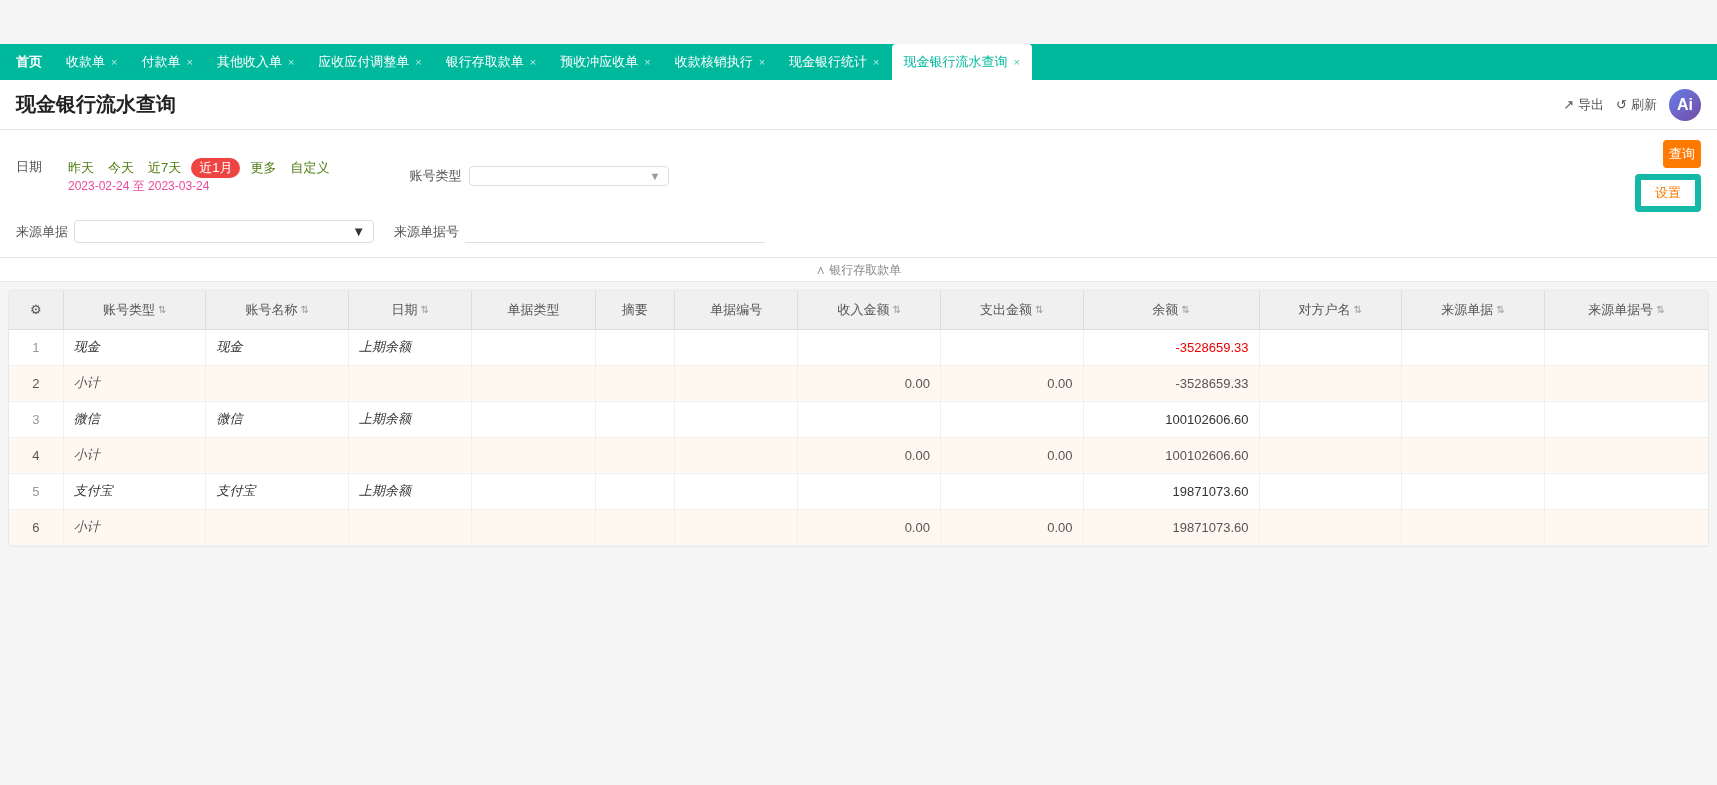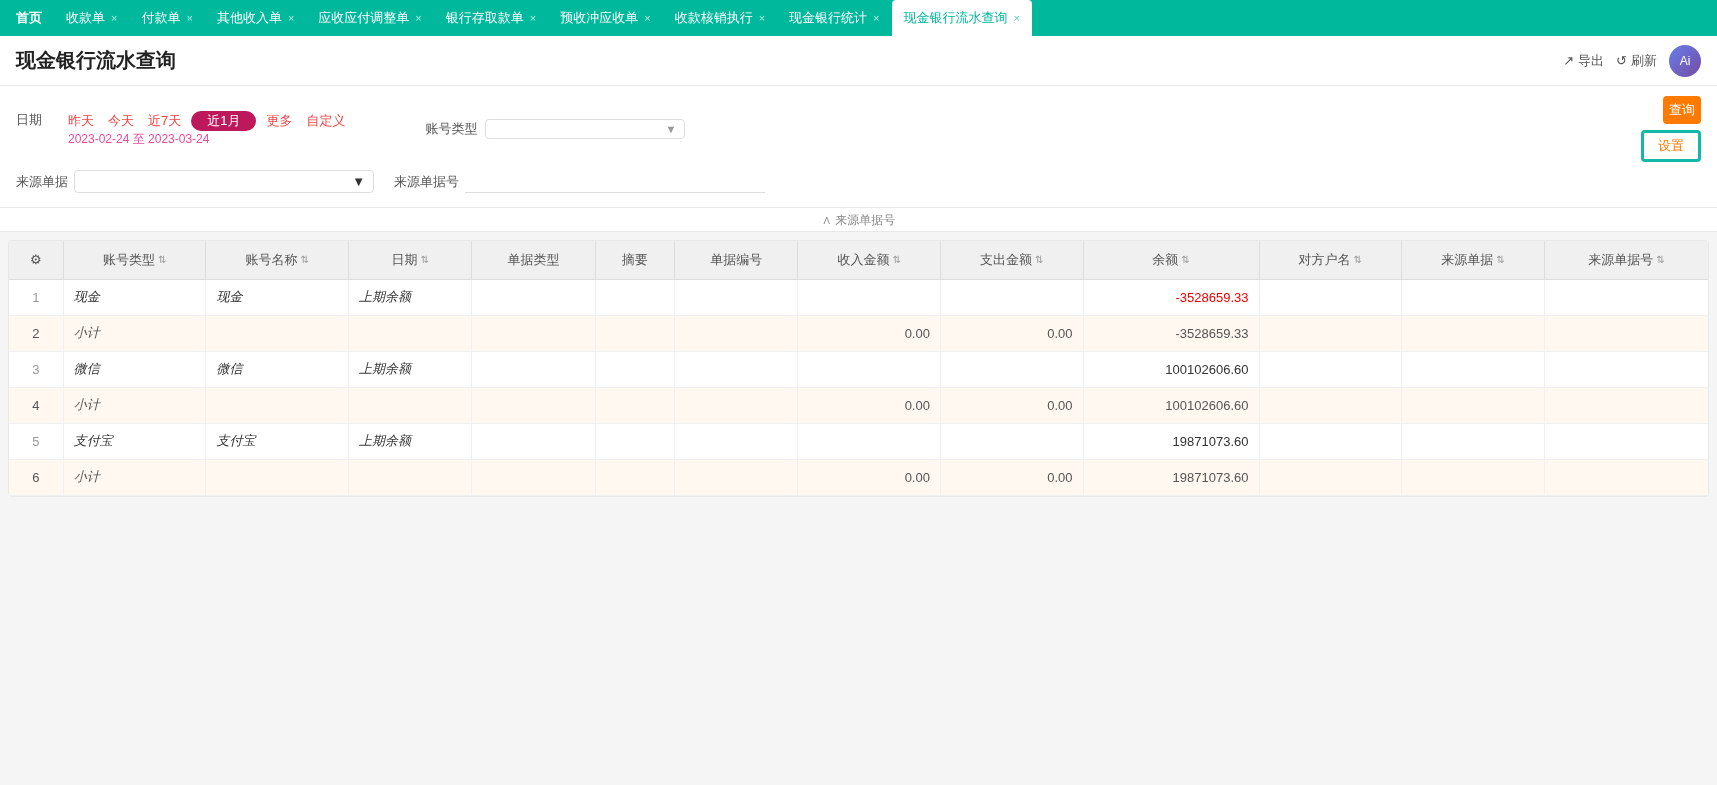--- a/index.html
+++ b/index.html
@@ -6,20 +6,21 @@
     body { font-family: 'Microsoft YaHei', Arial, sans-serif; font-size: 13px; background: #f5f5f5; color: #333; }
 
     
     .top-nav {
       background: #00b89c;
       display: flex;
       align-items: center;
       height: 36px;
       padding: 0 4px;
       overflow: hidden;
+      margin-top: 44px;
     }
     .nav-item {
       color: #fff;
       padding: 0 12px;
       height: 36px;
       line-height: 36px;
       cursor: pointer;
       white-space: nowrap;
       font-size: 13px;
       display: flex;
@@ -72,22 +73,22 @@
     
     .ai-badge {
       background: linear-gradient(135deg, #667eea, #764ba2);
       color: #fff;
       border-radius: 50%;
       width: 32px;
       height: 32px;
       display: flex;
       align-items: center;
       justify-content: center;
-      font-size: 12px;
-      font-weight: normal;
+      font-size: 16px;
+      font-weight: bold;
       cursor: pointer;
     }
 
     
     .filter-area {
       background: #fff;
       padding: 10px 16px 10px;
       border-bottom: 1px solid #e8e8e8;
     }
     .filter-row {
@@ -101,31 +102,31 @@
       font-size: 13px;
       white-space: nowrap;
       min-width: 40px;
     }
     .date-shortcuts {
       display: flex;
       align-items: center;
       gap: 6px;
     }
     .date-shortcut {
-      color: #ef4444;
+      color: #4d7c0f;
       cursor: pointer;
       font-size: 13px;
       padding: 1px 4px;
       border-radius: 3px;
     }
     .date-shortcut.active {
-      background: #be185d;
+      background: #ef4444;
       color: #fff;
       border-radius: 10px;
-      padding: 1px 16px;
+      padding: 1px 8px;
     }
     .date-range {
       color: #ec4899;
       font-size: 12px;
       margin-left: 4px;
     }
     .select-input {
       border: 1px solid #ddd;
       border-radius: 4px;
       padding: 3px 8px;
@@ -159,21 +160,21 @@
       color: #fff;
       border: none;
       border-radius: 4px;
       padding: 5px 6px;
       cursor: pointer;
       font-size: 13px;
     }
     .settings-btn {
       background: #fff;
       color: #ff7a00;
-      border: 3px solid #14b8a6;
+      border: 6px solid #14b8a6;
       border-radius: 4px;
       padding: 4px 14px;
       cursor: pointer;
       font-size: 13px;
     }
     .filter-actions-col {
       display: flex;
       flex-direction: column;
       gap: 6px;
       align-items: flex-end;
@@ -383,21 +384,21 @@
       </div>
     </div>
     <div class="source-select">
       <span class="filter-label">来源单据号</span>
       <input type="text" class="source-number-input" value="" style="min-width: 300px; border-bottom: 1px solid rgb(221, 221, 221);">
     </div>
   </div>
 </div>
 
 <div class="collapse-bar">
-  <span>∧ 来源单据号</span>
+  <span>∧ 银行存取款单</span>
 </div>
 
 <div class="table-container">
   <table>
     <thead>
       <tr id="table-header-row">
           <th><span>⚙</span></th>
           <th><span class="th-sort">账号类型<span class="sort-icon">⇅</span></span></th>
           <th><span class="th-sort">账号名称<span class="sort-icon">⇅</span></span></th>
           <th><span class="th-sort">日期<span class="sort-icon">⇅</span></span></th>

